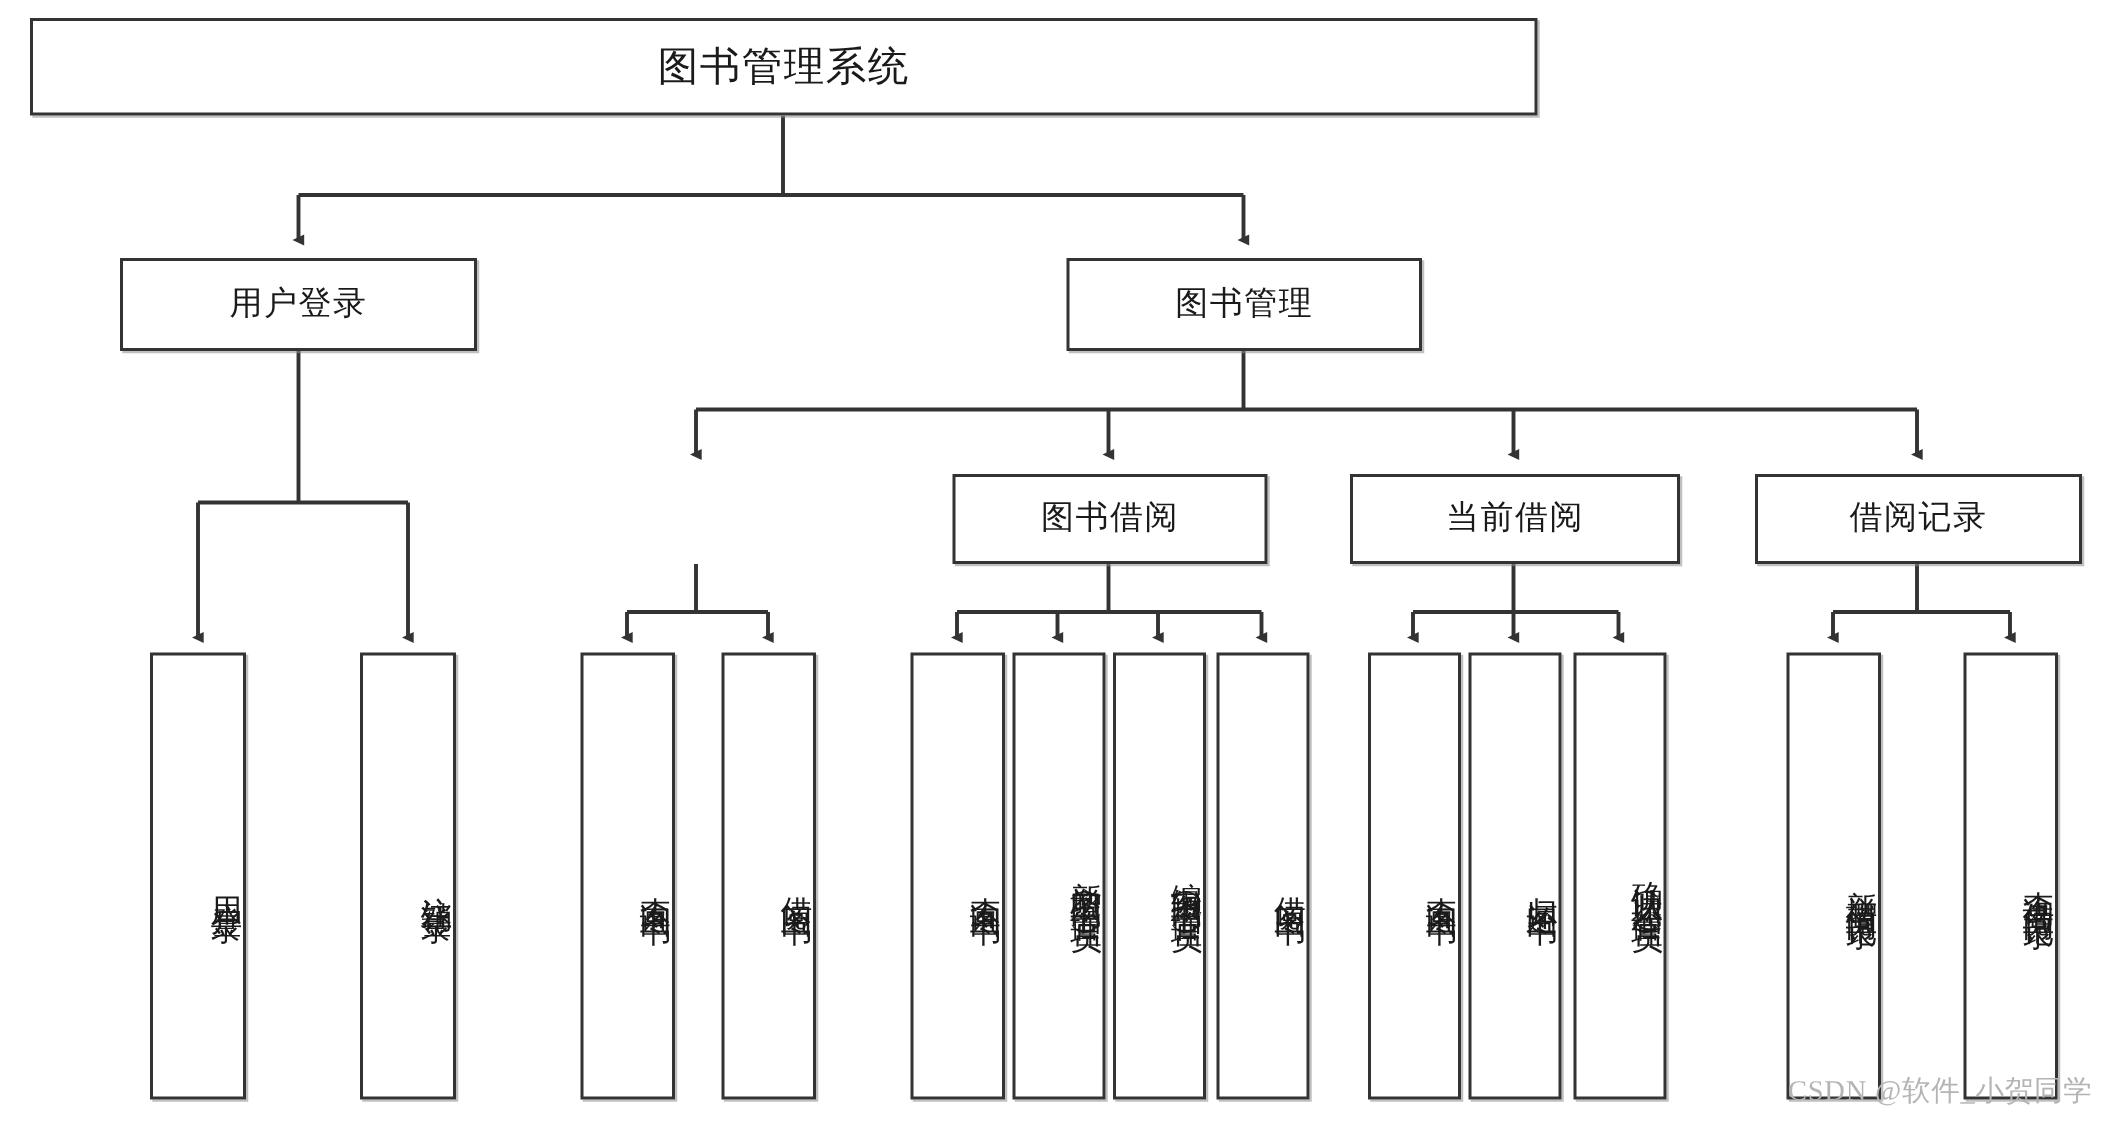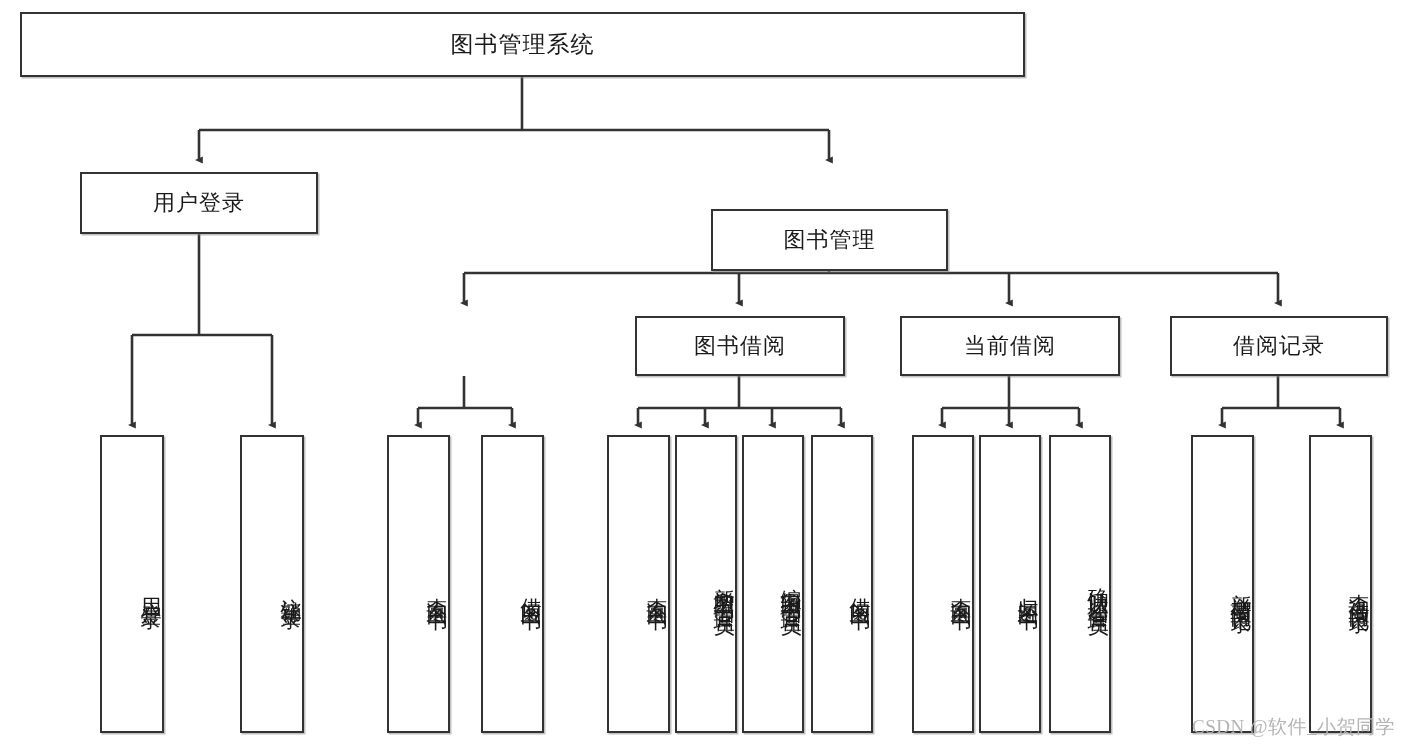--- a/index.html
+++ b/index.html
@@ -37,21 +37,21 @@
     color: #1a1a1a;
     box-shadow: 1.5px 1.5px 0 rgba(140,140,140,0.55);
   }
   .node.h {
     font-size: 22px;
     line-height: 1.1;
     letter-spacing: 1px;
     white-space: nowrap;
   }
   .node.root {
-    font-size: 23px;
+    font-size: 27px;
   }
   .node.v {
     font-size: 21px;
     writing-mode: vertical-rl;
     text-orientation: upright;
     letter-spacing: 4px;
     line-height: 1.05;
     padding-top: 10px;
     align-items: flex-start;
     justify-content: center;
@@ -125,21 +125,21 @@
     </g>
   </svg>
 
   <div class="node h root" style="left:20px; top:12px; width:1005px; height:65px;">
     <span>图书管理系统</span>
   </div>
 
   <div class="node h" style="left:80px; top:172px; width:238px; height:62px;">
     <span>用户登录</span>
   </div>
-  <div class="node h" style="left:711px; top:172px; width:237px; height:62px;margin-top:37px;">
+  <div class="node h" style="left:711px; top:172px; width:237px; height:62px;">
     <span>图书管理</span>
   </div>
 
   <div class="node h" style="left:635px; top:316px; width:210px; height:60px;text-align:right;">
     <span>图书借阅</span>
   </div>
   <div class="node h" style="left:1170px; top:316px; width:218px; height:60px;">
     <span>借阅记录</span>
   </div>
   <div class="node h" style="left:900px; top:316px; width:220px; height:60px;">

